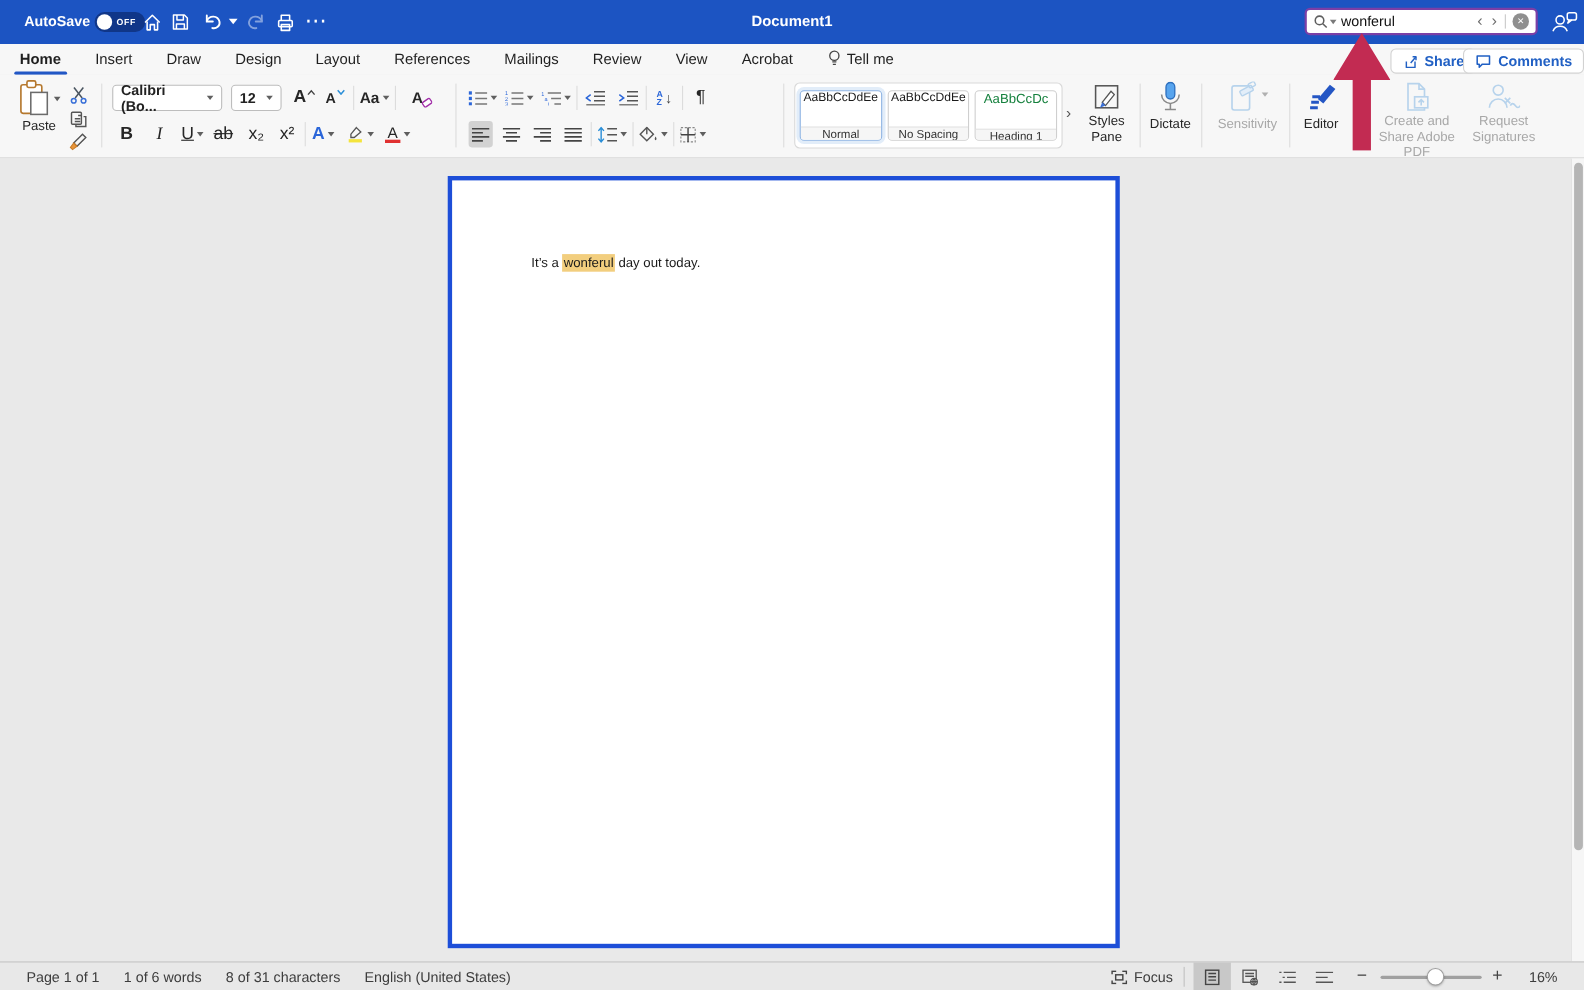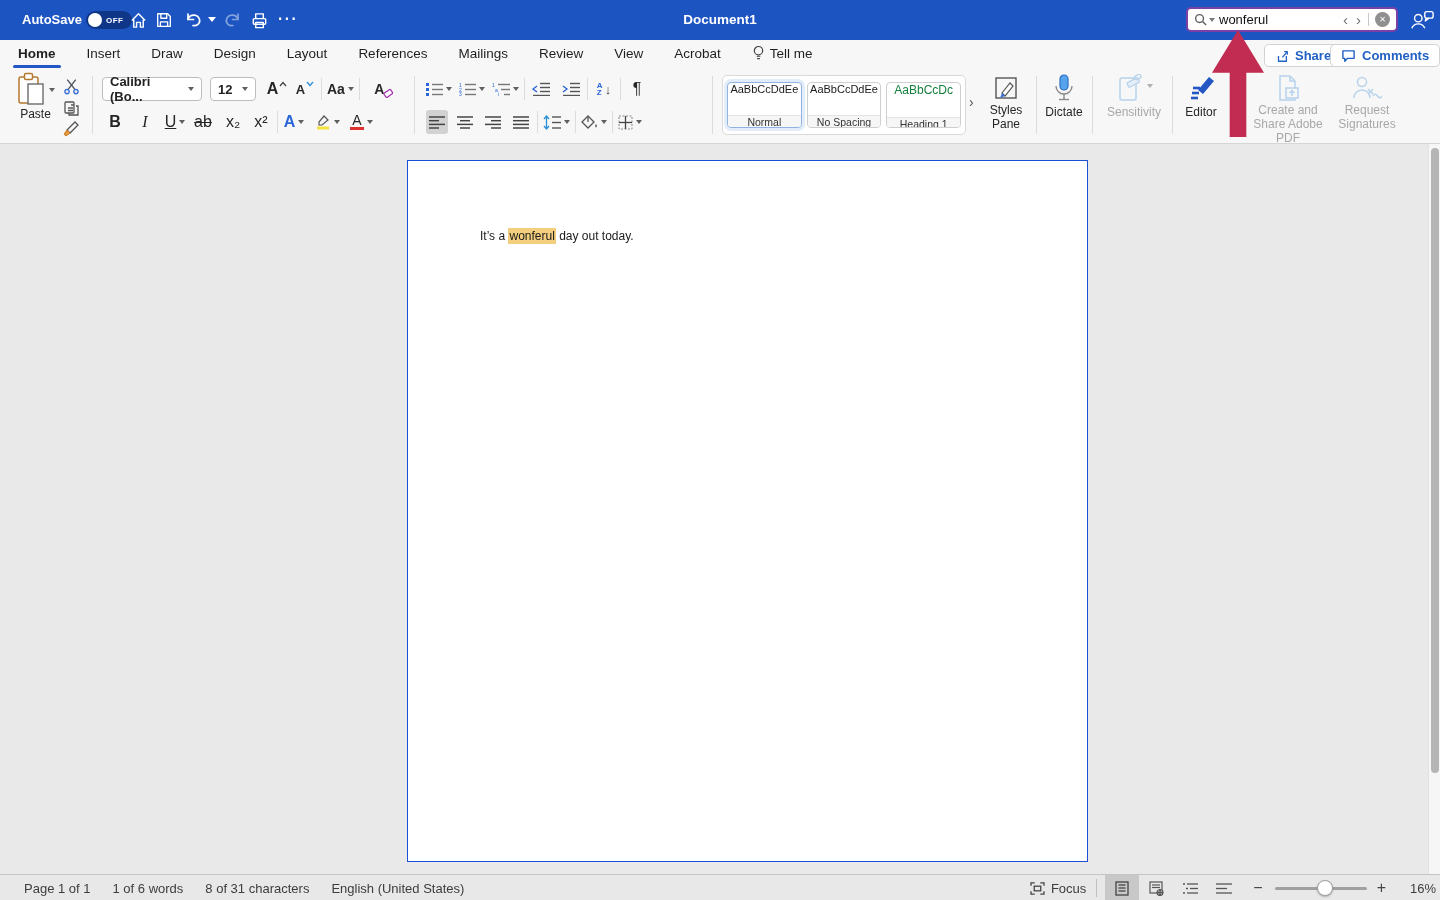--- a/index.html
+++ b/index.html
@@ -46,32 +46,32 @@
   .bigbtn { position:absolute; display:flex; flex-direction:column; align-items:center; }
   .fmt { font-size:14px; color:#262626; }
   .style-card { width:77px; height:46px; background:#fff; border:1px solid #cfcfcf; border-radius:4px; display:flex; flex-direction:column; overflow:hidden;gap:20px; }
   .style-card.sel { border:1px solid #8fb4e3; box-shadow:0 0 0 3px #e2edf9; }
   .style-prev { flex:1; display:flex; align-items:center; justify-content:center; font-size:11px; color:#1a1a1a; }
   .style-prev.h1 { color:#15803d; font-size:12px; }
   .style-lab { height:17px; border-top:1px solid #e3e3e3; background:#f6f6f6; font-size:10.5px; color:#333; display:flex; align-items:center; justify-content:center; }
 
   
   #doc-area { position:absolute; left:0; top:144px; width:1428px; height:730px; background:#e9e9e9; }
-  #page { position:absolute; left:407px; top:16px; width:681px; height:702px; background:#fff; border:1px solid #1d4ed8; }
+  #page { position:absolute; left:407px; top:16px; width:611px; height:702px; background:#fff; border:4px solid #1d4ed8; }
   #doc-line { position:absolute; left:72px; top:68px; font-size:12px; color:#1a1a1a; white-space:nowrap; }
   #doc-highlight { background:#F2CE7E; padding:1px 1px; }
 
   
   #scroll-track { position:absolute; right:0; top:144px; width:12px; height:730px; background:#f6f6f6; border-left:1px solid #e2e2e2; }
   #scroll-thumb { position:absolute; left:2px; top:4px; width:8px; height:625px; border-radius:4px; background:#b5b5b5; }
 
   
   #statusbar { position:absolute; left:0; top:874px; width:1440px; height:26px; background:#e8e8e8; border-top:1px solid #c4c4c4; font-size:13px; color:#3d3d3d; }
   #status-left { position:absolute; left:24px; top:0; height:26px; display:flex; align-items:center; gap:22px; }
-  #status-right { position:absolute; right:4px; top:0; height:26px; display:flex; align-items:center; }
+  #status-right { position:absolute; right:24px; top:0; height:26px; display:flex; align-items:center; }
   .viewbtn { width:34px; height:26px; display:flex; align-items:center; justify-content:center; }
   .viewbtn.sel { background:#c8c8c8; }
   #zoom-track { position:relative; width:92px; height:3px; background:#a0a0a0; border-radius:2px; margin:0 8px; }
   #zoom-knob { position:absolute; left:42px; top:-7px; width:16px; height:16px; background:#fff; border:1px solid #9e9e9e; border-radius:50%; box-shadow:0 1px 2px rgba(0,0,0,.25); }
   #status-divider { width:1px; height:18px; background:#c0c0c0; margin:0 8px; }
 
   
   #red-arrow { position:absolute; left:1212px; top:30px; width:52px; height:107px; background:#C22B52; clip-path:polygon(50% 0, 100% 40%, 66% 40%, 66% 100%, 34% 100%, 34% 40%, 0 40%); z-index:50; }
 </style>
 </head>

